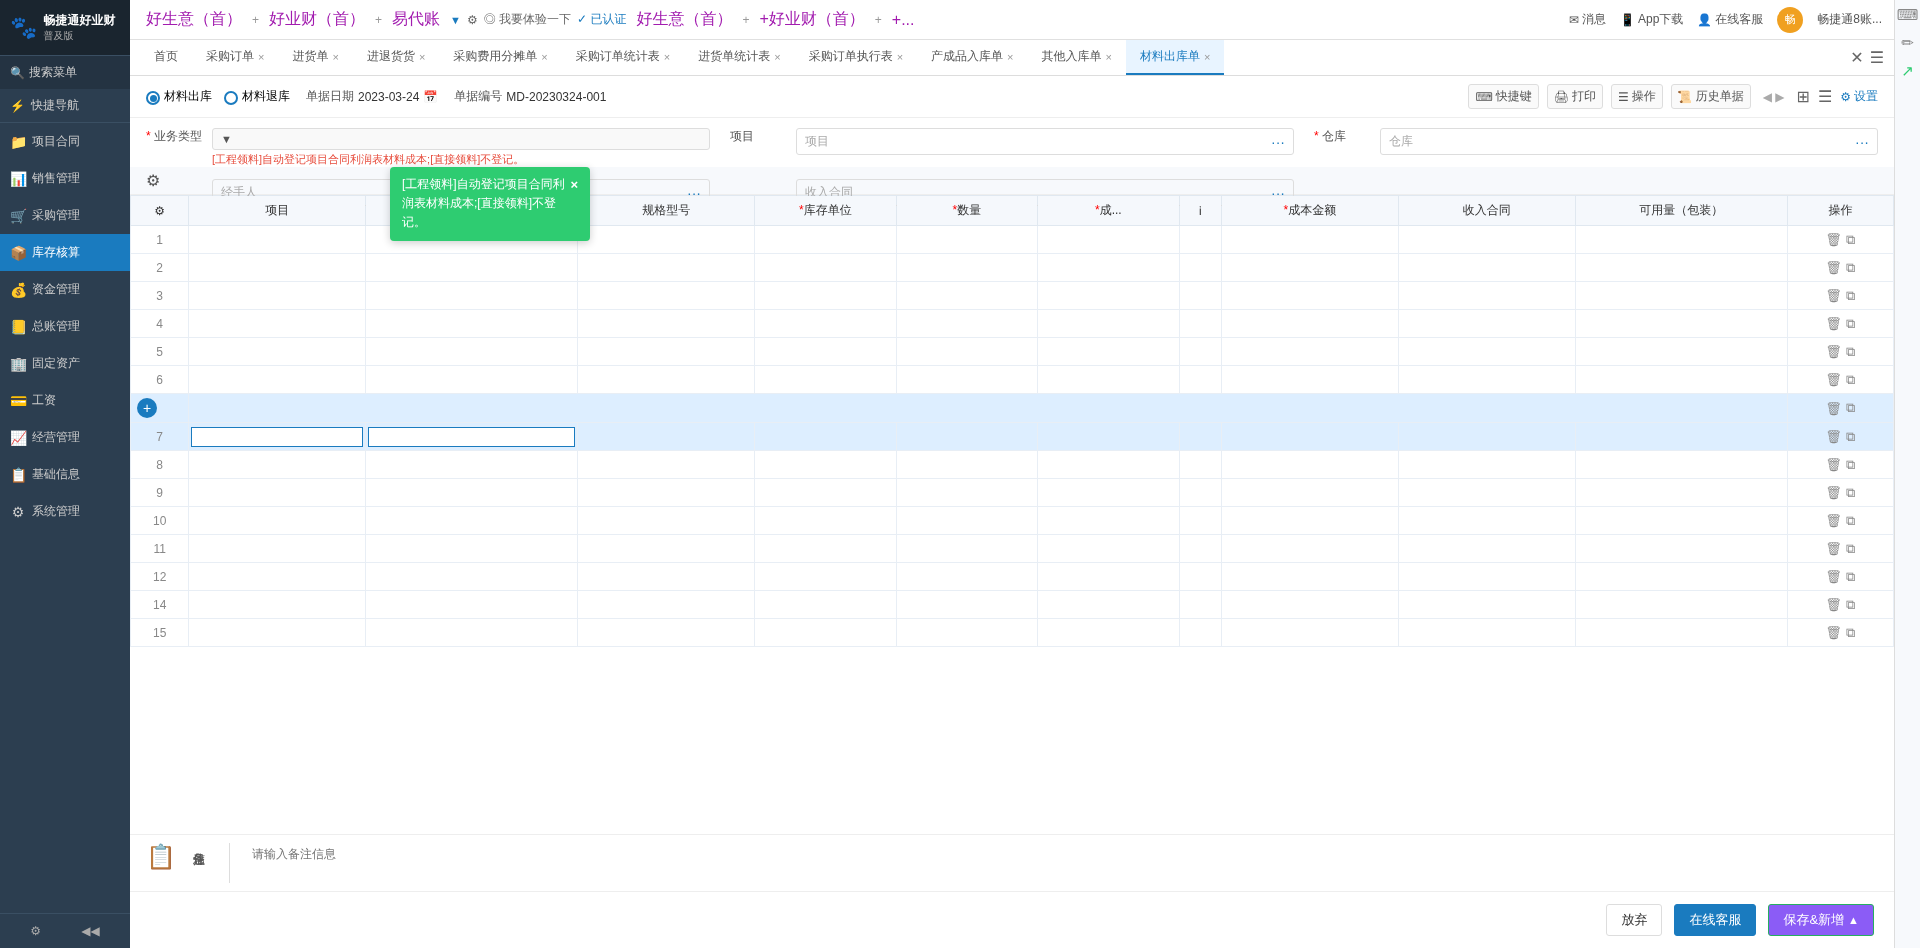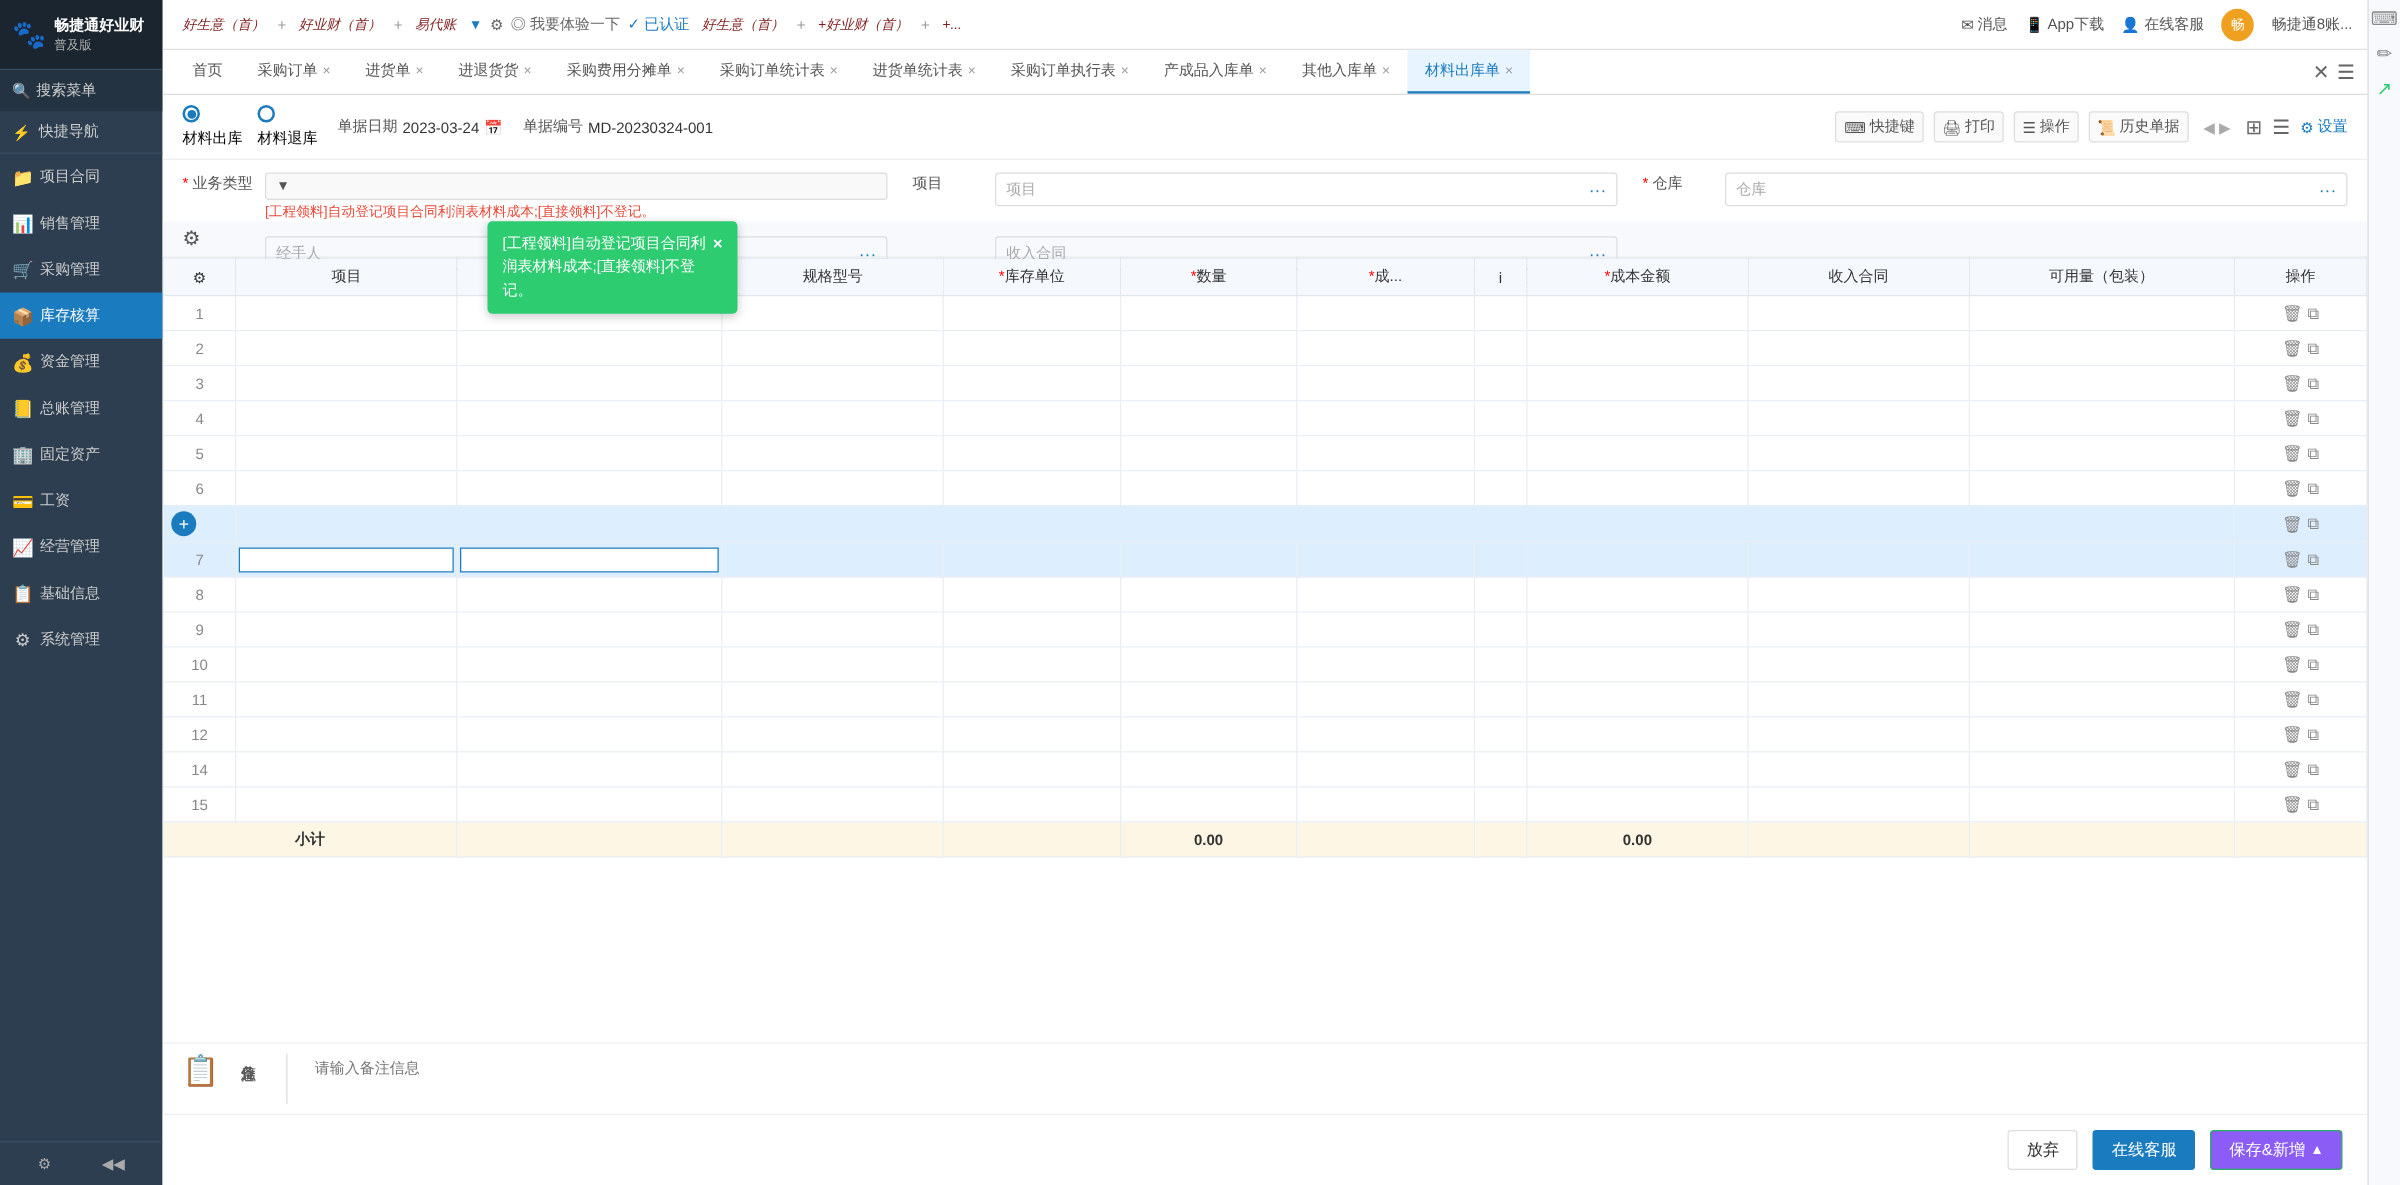--- a/index.html
+++ b/index.html
@@ -14,21 +14,21 @@
     .sidebar-item.active { background: #1a7bbf; color: #fff; }
     .sidebar-icon { font-size: 14px; width: 16px; text-align: center; }
     .sidebar-bottom { margin-top: auto; display: flex; justify-content: space-around; padding: 10px; border-top: 1px solid #3a4f63; }
     .sidebar-bottom-btn { color: #aaa; font-size: 12px; cursor: pointer; }
 
     
     .main { flex: 1; display: flex; flex-direction: column; overflow: hidden; }
 
     
     .topbar { background: #fff; border-bottom: 1px solid #e0e0e0; padding: 0 12px; display: flex; align-items: center; height: 40px; gap: 6px; flex-shrink: 0; }
-    .topbar-item { font-size: 11px; color: #7f1d1d; cursor: pointer; padding: 0 4px; white-space: nowrap; font-style: italic; }
+    .topbar-item { font-size: 16px; color: #a21caf; cursor: pointer; padding: 0 4px; white-space: nowrap; }
     .topbar-sep { color: #999; }
     .topbar-dropdown { color: #1a7bbf; cursor: pointer; font-size: 11px; }
     .topbar-gear { cursor: pointer; color: #666; }
     .topbar-trial { cursor: pointer; color: #666; display: flex; align-items: center; gap: 3px; }
     .topbar-certified { color: #1a7bbf; cursor: pointer; display: flex; align-items: center; gap: 3px; }
     .topbar-right { margin-left: auto; display: flex; align-items: center; gap: 14px; }
     .topbar-right-item { cursor: pointer; color: #555; font-size: 12px; display: flex; align-items: center; gap: 3px; }
     .avatar { width: 26px; height: 26px; border-radius: 50%; background: #f0a020; display: flex; align-items: center; justify-content: center; color: #fff; font-size: 11px; }
 
     
@@ -38,21 +38,21 @@
     .tab-close { color: #999; font-size: 11px; cursor: pointer; }
     .tabs-actions { margin-left: auto; display: flex; align-items: center; gap: 6px; }
     .tabs-action-btn { cursor: pointer; color: #666; font-size: 16px; }
 
     
     .content { flex: 1; background: #fff; overflow-y: auto; padding: 0; display: flex; flex-direction: column; }
 
     
     .form-header { padding: 8px 16px; border-bottom: 1px solid #eee; display: flex; align-items: center; gap: 16px; flex-wrap: wrap; flex-shrink: 0; }
     .radio-group { display: flex; align-items: center; gap: 12px; }
-    .radio-item { display: flex; align-items: flex-start; gap: 4px; cursor: pointer; font-size: 12px; flex-direction: column; }
+    .radio-item { display: flex; align-items: flex-end; gap: 4px; cursor: pointer; font-size: 12px; }
     .radio-dot { width: 14px; height: 14px; border-radius: 50%; border: 2px solid #1a7bbf; display: flex; align-items: center; justify-content: center; }
     .radio-dot.checked::after { content: ''; width: 7px; height: 7px; border-radius: 50%; background: #1a7bbf; display: block; }
     .form-field { display: flex; align-items: center; gap: 4px; font-size: 12px; color: #555; }
     .form-field-val { color: #333; font-weight: 500; }
     .form-field-icon { color: #1a7bbf; cursor: pointer; }
     .form-actions-right { margin-left: auto; display: flex; align-items: center; gap: 8px; }
     .form-action-btn { font-size: 12px; color: #555; cursor: pointer; display: flex; align-items: center; gap: 3px; padding: 3px 6px; border: 1px solid #ddd; border-radius: 3px; background: #fafafa; }
     .form-action-settings { font-size: 12px; color: #1a7bbf; cursor: pointer; display: flex; align-items: center; gap: 3px; }
 
     
@@ -619,33 +619,20 @@
               <td></td>
               <td></td>
               <td></td>
               <td>
                 <div class="action-cell">
                   <span class="action-icon">🗑</span>
                   <span class="action-icon">⧉</span>
                 </div>
               </td>
             </tr>
-            <tr class="subtotal-row">
-    <td colspan="2">小计</td>
-    <td></td>
-    <td></td>
-    <td></td>
-    <td>0.00</td>
-    <td></td>
-    <td></td>
-    <td>0.00</td>
-    <td></td>
-    <td></td>
-    <td></td>
-  </tr>
           </tbody>
       </table>
     </div>
 
     <div class="notes-section">
       <span style="font-size:24px;color:#1a7bbf;">📋</span>
       <span style="font-size:12px;color:#555;writing-mode:vertical-rl;margin:0 4px;">备注信息</span>
       <div style="width:1px;background:#ddd;height:40px;margin:0 8px;"></div>
       <input class="notes-input" type="text" style="border: none; outline: none; font-size: 12px; color: #0f172a; flex: 1 1 0%;" placeholder="请输入备注信息">
     </div>

